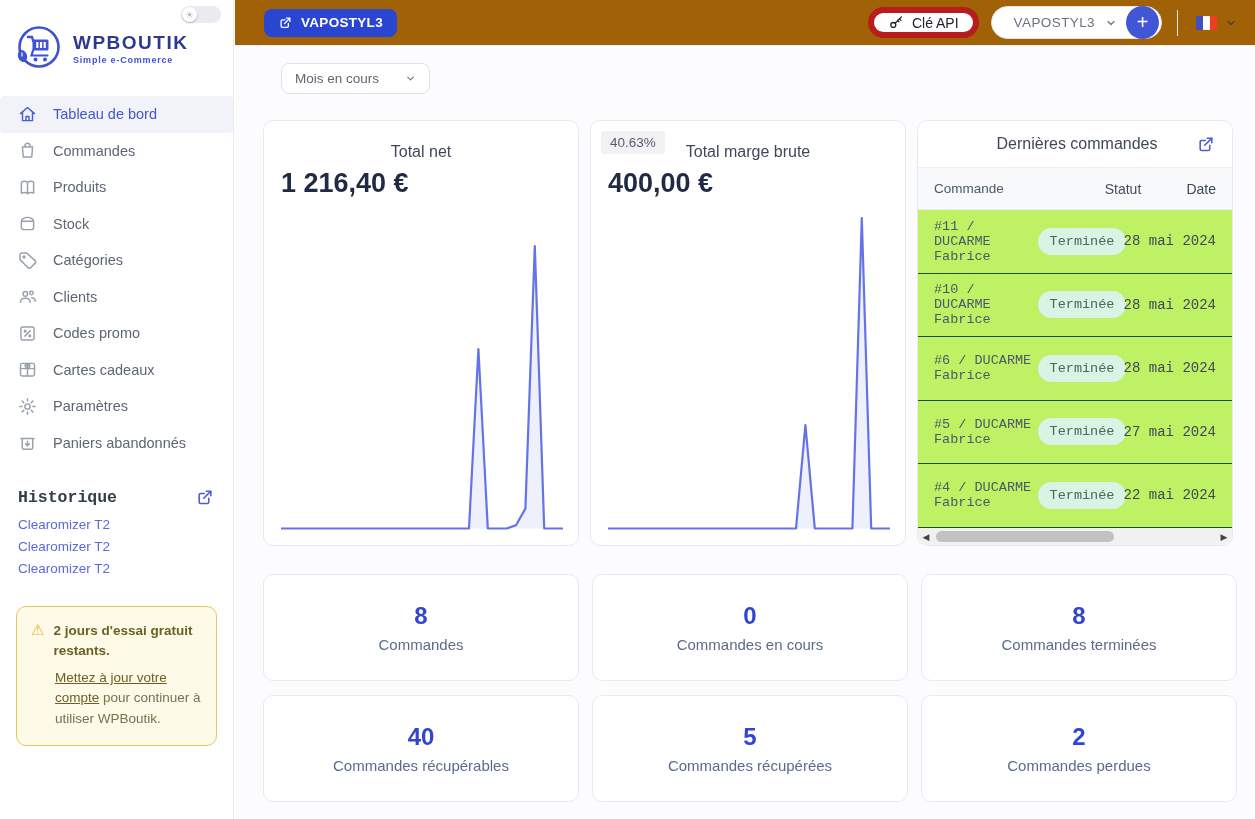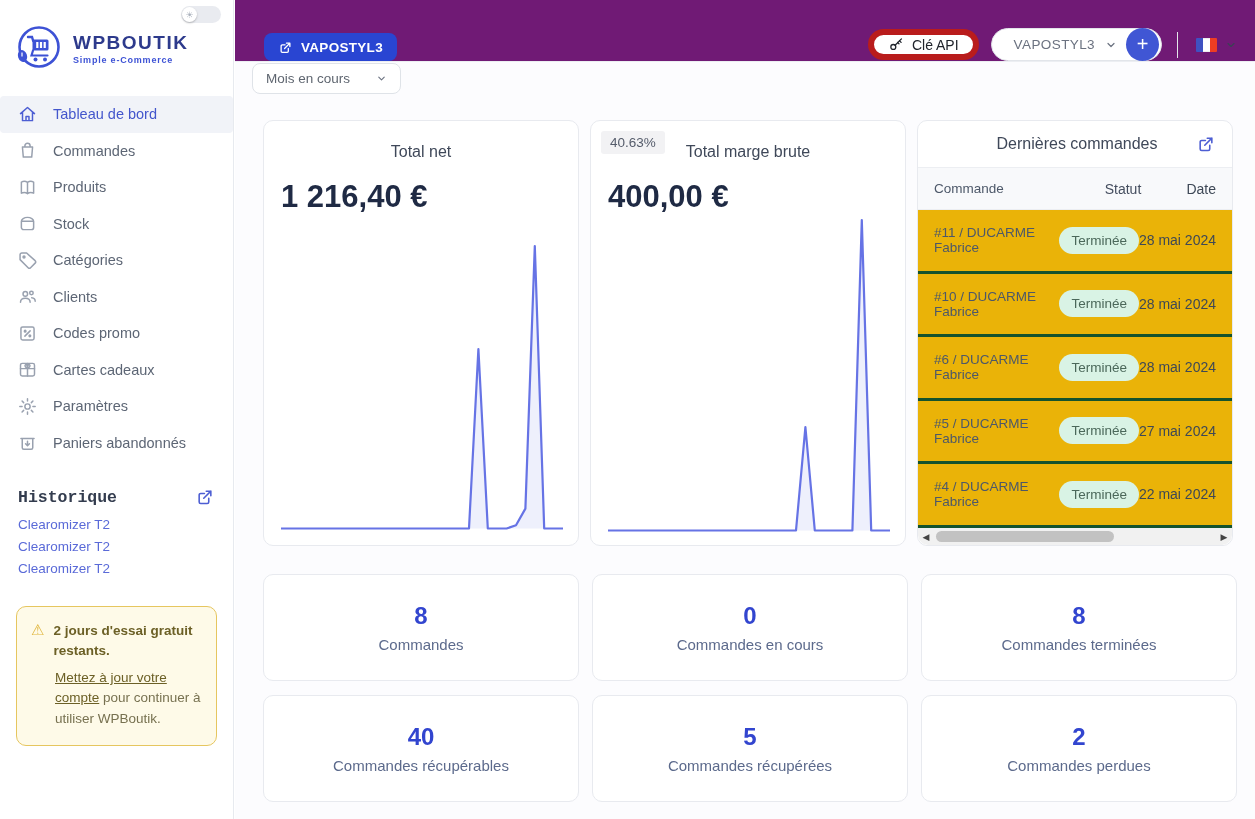--- a/index.html
+++ b/index.html
@@ -35,22 +35,22 @@
 
   .trial { margin:30px 16px 0 16px; border:1.5px solid #e6c65f; background:#fefae8;
     border-radius:10px; padding:14px 14px 16px 14px; font-size:13.5px; }
   .trial-row1 { display:flex; gap:9px; }
   .trial-warn { color:#e0b63e; font-size:15px; line-height:1.2; }
   .trial-title { font-weight:bold; color:#6c6026; line-height:1.45; }
   .trial-body { margin:8px 0 0 24px; color:#777150; line-height:1.5; }
   .trial-body a { color:#6c6026; text-decoration:underline; cursor:pointer; display:inline; }
 
   
-  .header { position:absolute; left:235px; top:0; width:1020px; height:62px; background:#701a75;
-    border-bottom:1px solid #eceef2; display:flex; align-items:flex-end; z-index:4; }
+  .header { position:absolute; left:235px; top:0; width:1020px; height:46px; background:#a16207;
+    border-bottom:1px solid #eceef2; display:flex; align-items:center; z-index:4; }
   .shop-btn { margin-left:29px; display:flex; align-items:center; gap:8px; background:#2945d2;
     color:#fff; font-weight:bold; font-size:13.5px; border:none; border-radius:8px;
     height:28px; padding:0 14px; cursor:pointer; letter-spacing:.3px; }
   .header-right { margin-left:auto; display:flex; align-items:center; gap:12px; padding-right:18px; }
   .api-btn { display:flex; align-items:center; gap:7px; background:#fff; border:6px solid #b91c1c;
     border-radius:17px; height:31px; padding:5px 14px; font-size:14px; color:#20242c; cursor:pointer; }
   .shop-select-wrap { display:flex; align-items:center; }
   .shop-select { display:flex; align-items:center; gap:10px; border:1px solid #e2e5ea;
     border-radius:17px; height:33px; padding:0 44px 0 22px; font-size:13.5px; color:#6b7280;
     letter-spacing:.4px; cursor:pointer; background:#fff; }
@@ -59,43 +59,43 @@
     display:flex; align-items:center; justify-content:center; padding-bottom:2px; }
   .v-div { width:1px; height:26px; background:#e3e6ea; margin:0 6px; }
   .lang { display:flex; align-items:center; gap:8px; cursor:pointer; }
   .flag { width:21px; height:14px; display:flex; border-radius:1px; overflow:hidden; }
   .flag div { flex:1; }
   .f-blue { background:#3f51c1; } .f-white { background:#fff; border-top:1px solid #eee; border-bottom:1px solid #eee;} .f-red { background:#ee3d23; }
 
   
   .main { position:absolute; left:235px; top:47px; width:1020px; height:772px; background:#fcfcfe;
     overflow:hidden; }
-  .period { margin:16px 0 0 17px; display:inline-flex; align-items:center; gap:26px;
+  .period { margin:16px 0 0 46px; display:inline-flex; align-items:center; gap:26px;
     border:1px solid #dfe3e8; background:#fff; border-radius:8px; height:31px; padding:0 13px;
     font-size:13.5px; color:#5f6670; cursor:pointer; }
 
   .row-cards { display:grid; grid-template-columns:316px 316px 316px; gap:11px;
     margin:26px 0 0 28px; }
   .card { background:#fff; border:1px solid #e8eaef; border-radius:10px; position:relative; }
   .chart-card { height:426px; display:flex; flex-direction:column; padding:14px 17px 14px 17px; }
   .chart-title { text-align:center; font-size:16px; color:#3f4859; margin-top:8px; }
-  .chart-value { font-size:31px; font-weight:bold; color:#1f2a44; margin-top:18px; }
+  .chart-value { font-size:27px; font-weight:bold; color:#1f2a44; margin-top:7px; }
   .pct-badge { position:absolute; top:10px; left:10px; background:#f2f2f4; color:#555c6b;
     font-size:13.5px; padding:4px 9px; border-radius:3px; }
   .chart-box { margin-top:auto; }
 
   
   .orders-card { height:426px; display:flex; flex-direction:column; overflow:hidden; }
   .orders-head { display:flex; align-items:center; height:46px; padding:0 16px; }
   .orders-title { flex:1; text-align:center; font-size:16px; color:#3f4859; padding-left:24px; }
   .t-headrow { display:flex; align-items:center; height:43px; background:#f8f9fb;
     border-top:1px solid #eceef2; border-bottom:1px solid #eceef2; padding:0 16px;
     font-size:14px; color:#454e5f; }
-  .t-row { display:flex; align-items:center; height:63.5px; border-bottom:3px solid #14532d;
-    padding:0 16px; cursor:pointer; background:#eab308; }
+  .t-row { display:flex; align-items:center; height:63.5px; border-bottom:1px solid #14532d;
+    padding:0 16px; cursor:pointer; background:#bef264;font-family:Liberation Mono, monospace; }
   .col-order { width:146px; font-size:13.5px; color:#4d5869; }
   .col-status { width:86px; text-align:center; }
   .col-date { flex:1; text-align:right; font-size:14px; color:#3e4856; white-space:nowrap; }
   .badge-done { display:inline-block; background:#d9f3e5; color:#4b685a; font-size:13.5px;
     padding:6px 12px; border-radius:14px; }
   .h-scroll { margin-top:auto; height:17px; background:#f1f1f1; display:flex; align-items:center;
     border-radius:0 0 10px 10px; }
   .h-arrow { width:16px; text-align:center; font-size:9px; color:#444; cursor:pointer; }
   .h-track { flex:1; height:11px; position:relative; }
   .h-thumb { position:absolute; left:2px; top:0; height:11px; width:63%; background:#c2c2c2;

